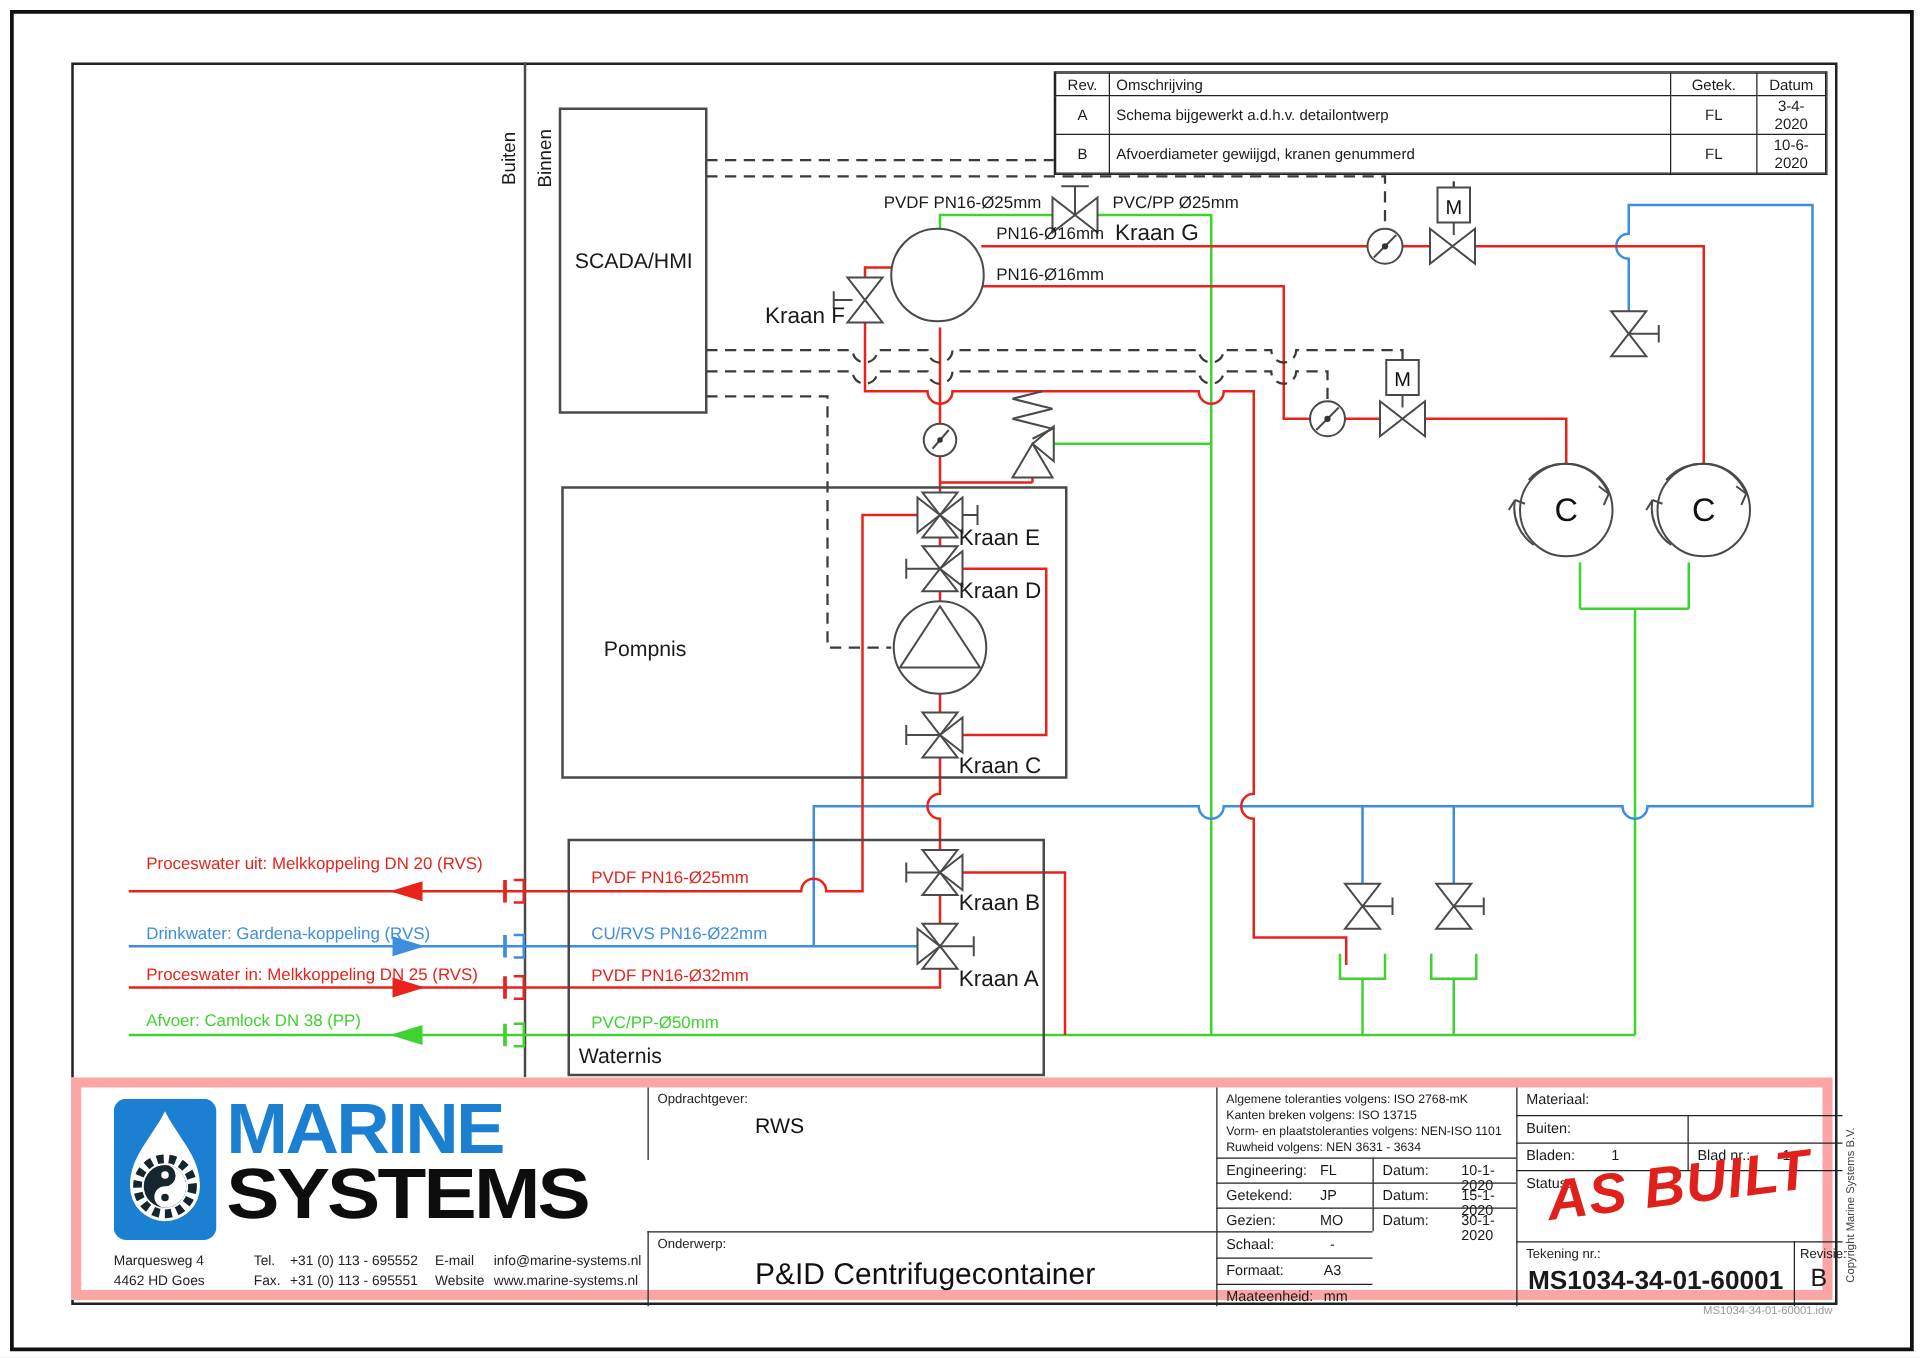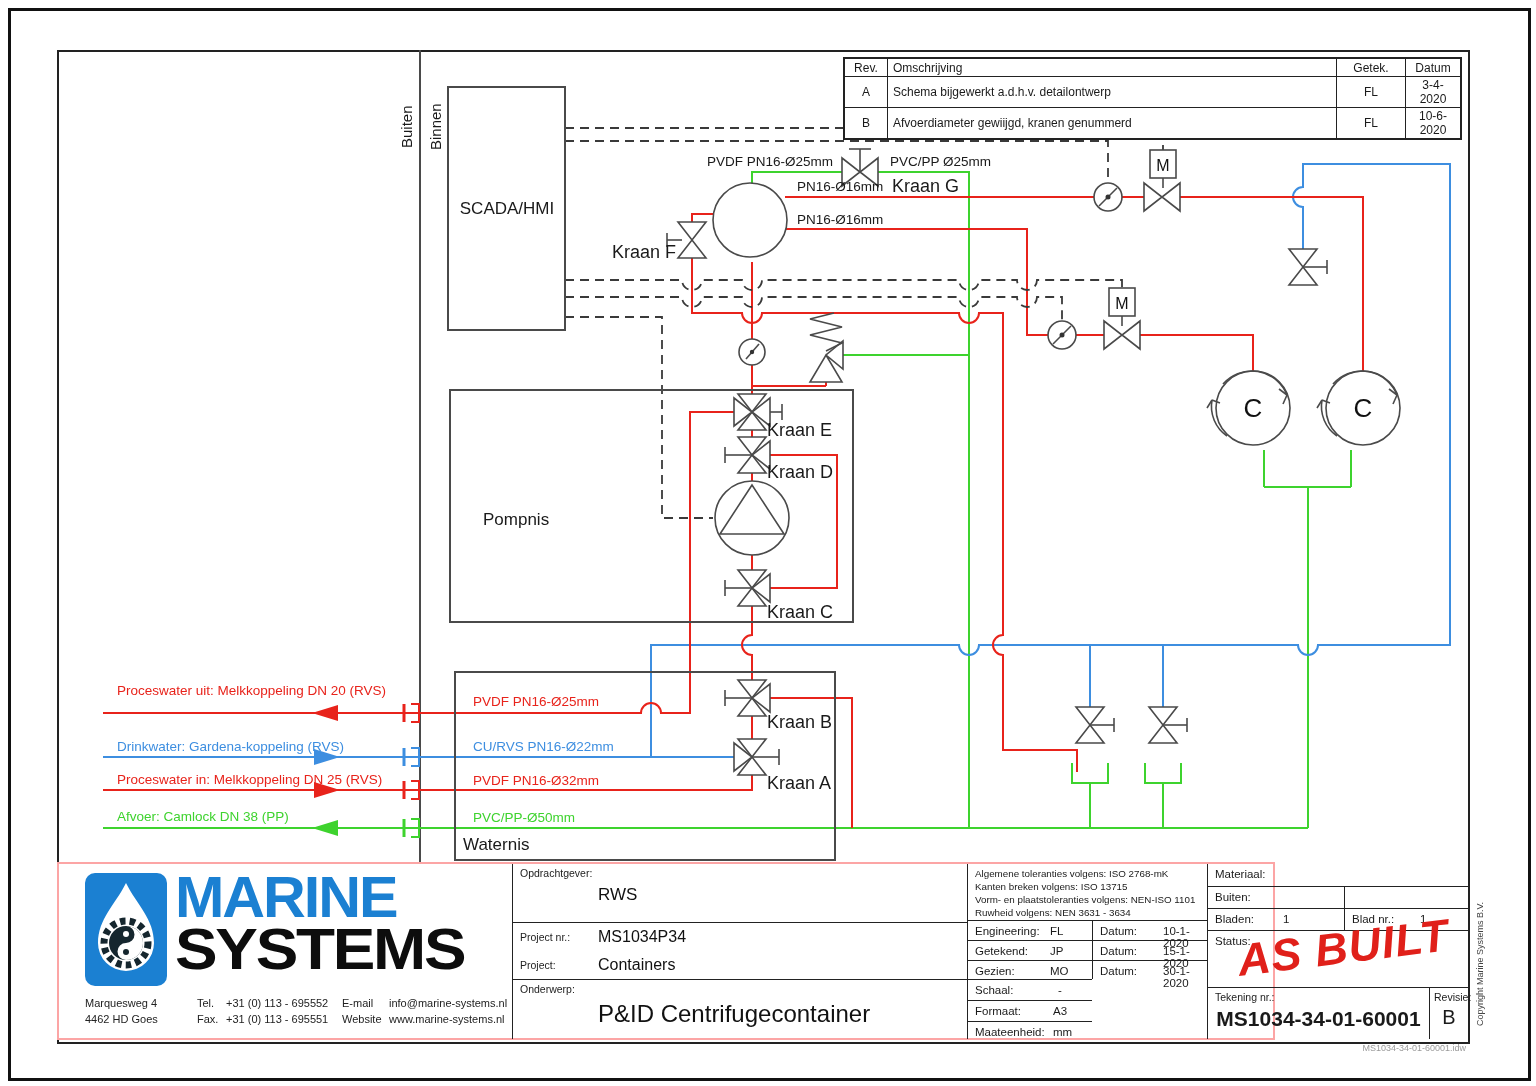--- a/index.html
+++ b/index.html
@@ -18,21 +18,21 @@
   .pr{stroke:#e8231b;stroke-width:2;fill:none;}
   .pb{stroke:#3d8ee0;stroke-width:2;fill:none;}
   .pg{stroke:#3ed32e;stroke-width:2;fill:none;}
   .pd{stroke:#3a3a3a;stroke-width:1.8;fill:none;stroke-dasharray:9 6;}
   .sym{stroke:#4a4a4a;stroke-width:1.6;fill:#fff;}
   .syml{stroke:#4a4a4a;stroke-width:1.6;fill:none;}
   .bx{stroke:#4a4a4a;stroke-width:2;fill:none;}
   .bxf{stroke:#4a4a4a;stroke-width:2;fill:#fff;}
   .ar{fill:#e8231b;stroke:none;} .ab{fill:#3d8ee0;stroke:none;} .ag{fill:#3ed32e;stroke:none;}
   
-  .tb{position:absolute;left:57px;top:862px;width:1218px;height:178px;border:2px solid #fca5a5;box-sizing:border-box;background:#fff;}
+  .tb{position:absolute;left:57px;top:862px;width:1409px;height:178px;border:8px solid #fca5a5;box-sizing:border-box;background:#fff;}
   .cell{position:absolute;box-sizing:border-box;border-left:1.5px solid #222;border-top:1.5px solid #222;}
   .cell.first{border-left:none;} .cell.toprow{border-top:none;}
   .slab{font-size:10.5px;color:#222;padding:3px 0 0 7px;}
   .sval{font-size:17px;color:#111;}
   .tol{font-size:9.8px;line-height:13px;padding:3px 0 0 7px;}
   .krow{font-size:11.5px;padding-top:4px;}
   .krow .k{position:absolute;left:7px;} .krow .v{position:absolute;left:70px;}
   .logo-name1{position:absolute;left:116px;top:6px;font-size:57px;font-weight:bold;color:#1b80d2;
               letter-spacing:-2px;transform:scaleX(1.04);transform-origin:left top;line-height:55px;}
   .logo-name2{position:absolute;left:116px;top:56px;font-size:57px;font-weight:bold;color:#0d0d0d;
@@ -326,26 +326,20 @@
     <div class="addr" style="left:330px;top:131px;">
       <div>info@marine-systems.nl</div>
       <div>www.marine-systems.nl</div>
     </div>
   </div>
 
   <div class="cell toprow" style="left:453px;top:0;width:455px;height:58px;">
     <div class="slab">Opdrachtgever:</div>
     <div class="sval" style="padding:6px 0 0 85px;">RWS</div>
   </div>
-  <div class="cell" style="left:453px;top:58px;width:455px;height:57px;">
-    <div class="slab" style="position:absolute;top:5px;">Project nr.:</div>
-    <div class="sval" style="position:absolute;left:85px;top:5px;font-size:16px;">MS1034P34</div>
-    <div class="slab" style="position:absolute;top:33px;">Project:</div>
-    <div class="sval" style="position:absolute;left:85px;top:33px;font-size:16px;">Containers</div>
-  </div>
   <div class="cell" style="left:453px;top:115px;width:455px;height:60px;">
     <div class="slab">Onderwerp:</div>
     <div class="sval" style="padding:5px 0 0 85px;font-size:24px;">P&amp;ID Centrifugecontainer</div>
   </div>
 
   <div class="cell toprow" style="left:908px;top:0;width:240px;height:56px;">
     <div class="tol">Algemene toleranties volgens: ISO 2768-mK</div>
     <div class="tol" style="padding-top:0;">Kanten breken volgens: ISO 13715</div>
     <div class="tol" style="padding-top:0;">Vorm- en plaatstoleranties volgens: NEN-ISO 1101</div>
     <div class="tol" style="padding-top:0;">Ruwheid volgens: NEN 3631 - 3634</div>

